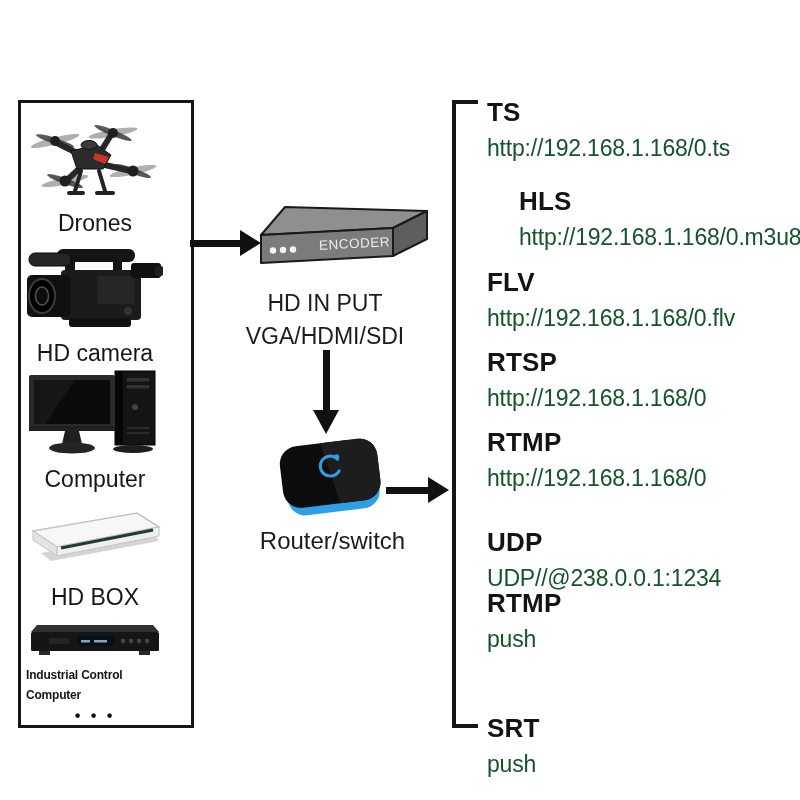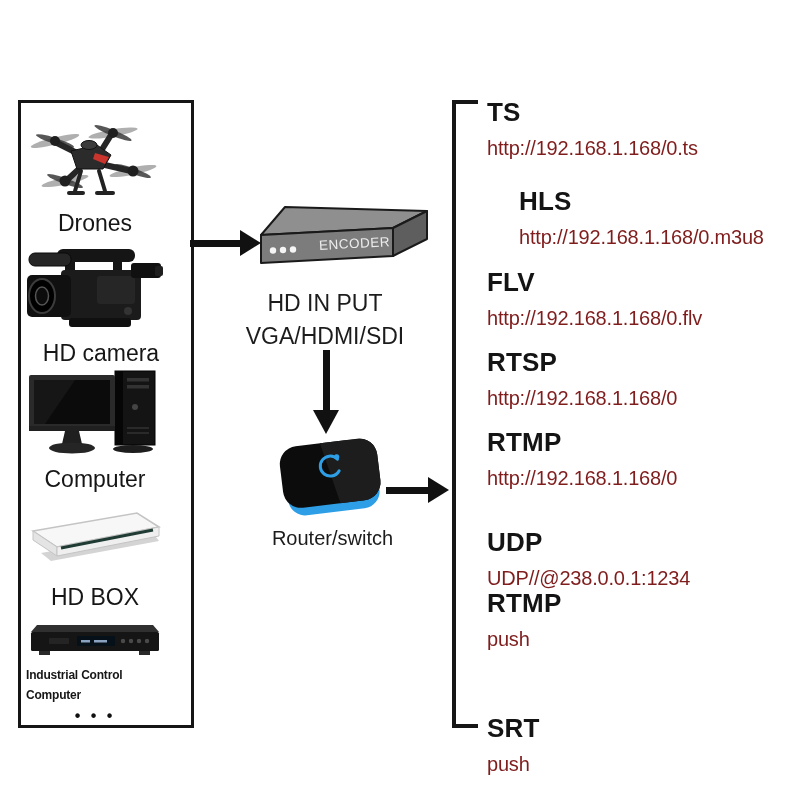--- a/index.html
+++ b/index.html
@@ -11,57 +11,57 @@
               border:3px solid #151515;background:#fff;box-sizing:border-box;}
   .source-box .dev{position:absolute;left:0;width:148px;display:flex;justify-content:center;}
   .dev-drone{top:4px;}
   .dev-camera{top:142px;}
   .dev-computer{top:266px;}
   .dev-hdbox{top:400px;}
   .dev-industrial{top:516px;}
   .src-label{position:absolute;left:0;width:148px;text-align:center;
              font-size:23px;line-height:28px;color:#161616;}
   .lbl-drones{top:106px;}
-  .lbl-camera{top:236px;padding-left:6px;}
+  .lbl-camera{top:236px;}
   .lbl-computer{top:362px;}
   .lbl-hdbox{top:480px;}
   .lbl-industrial{top:562px;left:5px;width:150px;text-align:left;
                   font-size:12px;font-weight:700;line-height:20px;letter-spacing:-0.2px;}
   .more-dots{position:absolute;top:604px;left:0;width:148px;text-align:center;
              font-size:16px;font-weight:700;letter-spacing:3px;color:#111;}
 
   
   .arrow{position:absolute;}
   .arrow svg{display:block;}
   .arrow-1{left:190px;top:227px;}
   .arrow-2{left:310px;top:350px;}
   .arrow-3{left:386px;top:474px;}
 
   .encoder-svg{position:absolute;left:255px;top:197px;}
   .input-label{position:absolute;left:240px;top:287px;width:170px;text-align:center;
                font-size:23px;line-height:33px;color:#1c1c1c;}
   .router-svg{position:absolute;left:272px;top:430px;}
   .router-label{position:absolute;left:250px;top:527px;width:165px;text-align:center;
-                font-size:20px;color:#1c1c1c;}
+                font-size:24px;color:#1c1c1c;}
 
   
   .bracket{position:absolute;left:452px;top:100px;width:26px;height:628px;box-sizing:border-box;
            border-left:4px solid #161616;border-top:4px solid #161616;border-bottom:4px solid #161616;}
   .outputs{position:absolute;left:487px;top:97px;width:306px;height:640px;}
   .proto-entry{position:absolute;left:0;width:306px;}
   .proto-entry:nth-child(1){top:0px;}
   .proto-entry:nth-child(2){top:89px;margin-left:32px;}
   .proto-entry:nth-child(3){top:170px;}
   .proto-entry:nth-child(4){top:250px;}
   .proto-entry:nth-child(5){top:330px;}
   .proto-entry:nth-child(6){top:430px;}
   .proto-entry:nth-child(7){top:491px;}
   .proto-entry:nth-child(8){top:579px;margin-top:37px;}
   .proto-name{font-size:26px;font-weight:700;line-height:30px;margin-bottom:7px;color:#141414;letter-spacing:0.2px;}
-  .proto-value{font-size:20px;line-height:28px;color:#7f1d1d;letter-spacing:-0.2px;white-space:nowrap;}
+  .proto-value{font-size:23px;line-height:28px;color:#14532d;letter-spacing:-0.2px;white-space:nowrap;}
 </style>
 </head>
 <body>
 
 <div class="canvas">
 
   <div class="source-box">
 
     <div class="dev dev-drone">
       <svg width="140" height="98" viewBox="0 0 140 98">

